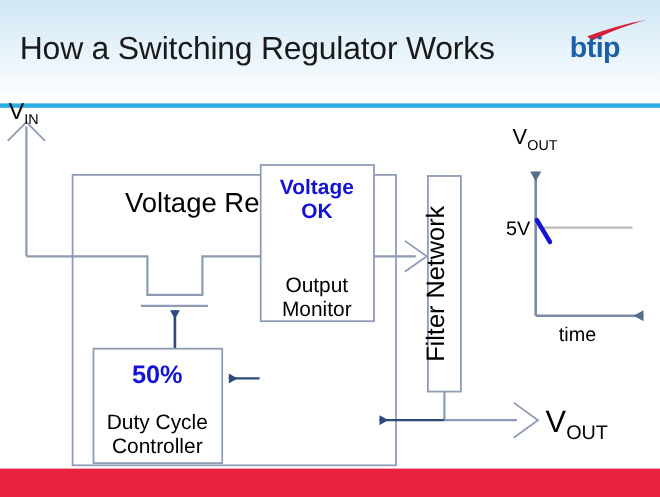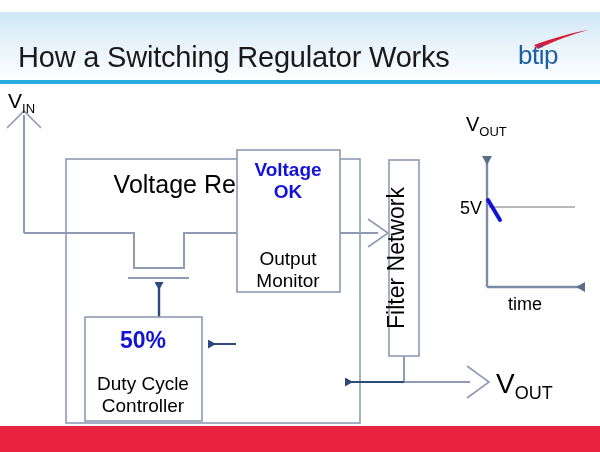--- a/index.html
+++ b/index.html
@@ -11,23 +11,23 @@
     width: 600px;
     height: 452px;
     position: relative;
     overflow: hidden;
     font-family: "Liberation Sans", sans-serif;
   }
 
   
   #header {
     position: absolute;
-    left: 0; top: 12px;
+    left: 0; top: 0;
     width: 600px;
-    height: 72px;
+    height: 98px;
     background: linear-gradient(to bottom, #cfe7f5 0%, #e6f2fa 45%, #f7fbfe 85%, #ffffff 100%);
     border-bottom: 4px solid #2aabe2;
     box-sizing: border-box;
   }
   #slide-title {
     position: absolute;
     left: 18px;
     top: 29px;
     font-size: 29px;
     color: #1a1a1a;
@@ -39,21 +39,21 @@
     right: 8px;
     top: 16px;
     width: 74px;
     height: 48px;
   }
   #logo-text {
     position: absolute;
     left: 0;
     top: 12px;
     font-size: 26px;
-    font-weight: normal;
+    font-weight: bold;
     color: #1c5fa8;
     letter-spacing: -0.5px;
   }
 
   
   #diagram {
     position: absolute;
     left: 0;
     top: 76px;
     width: 600px;

